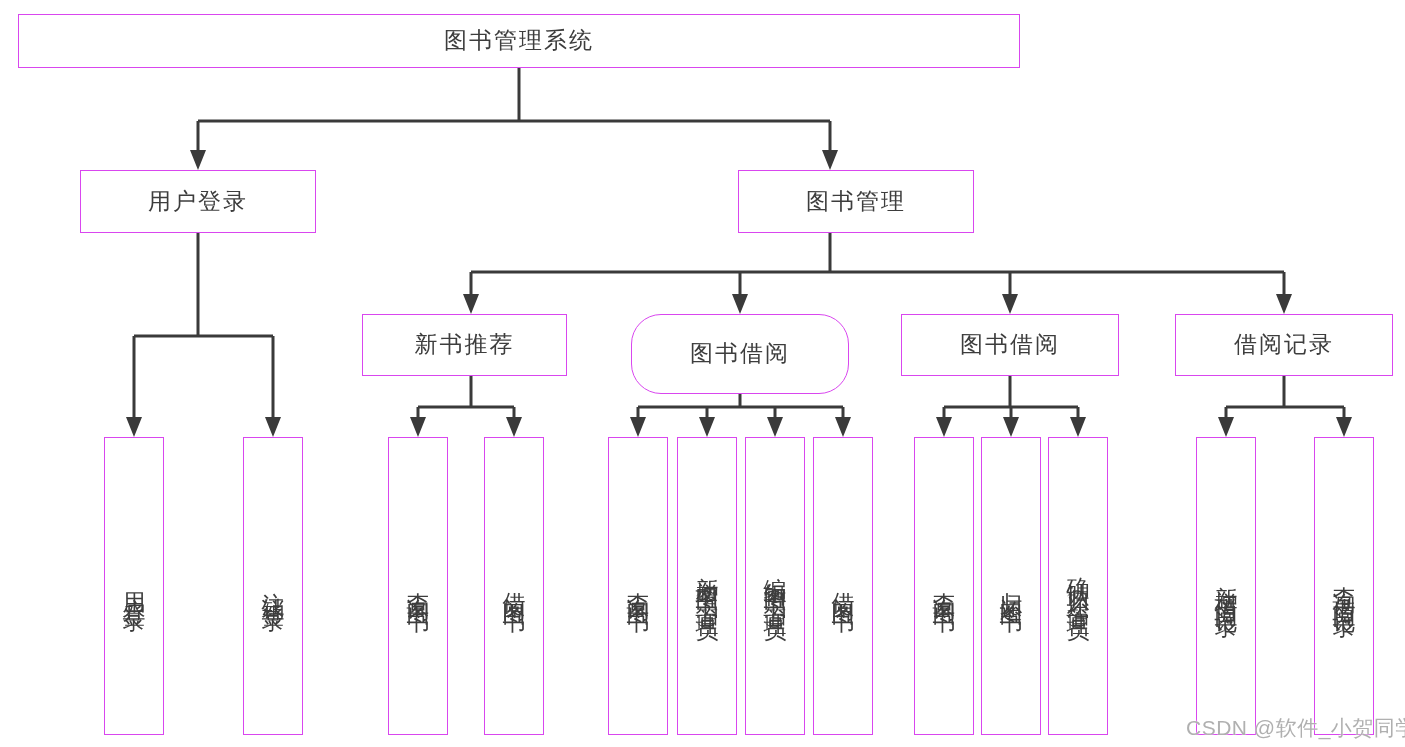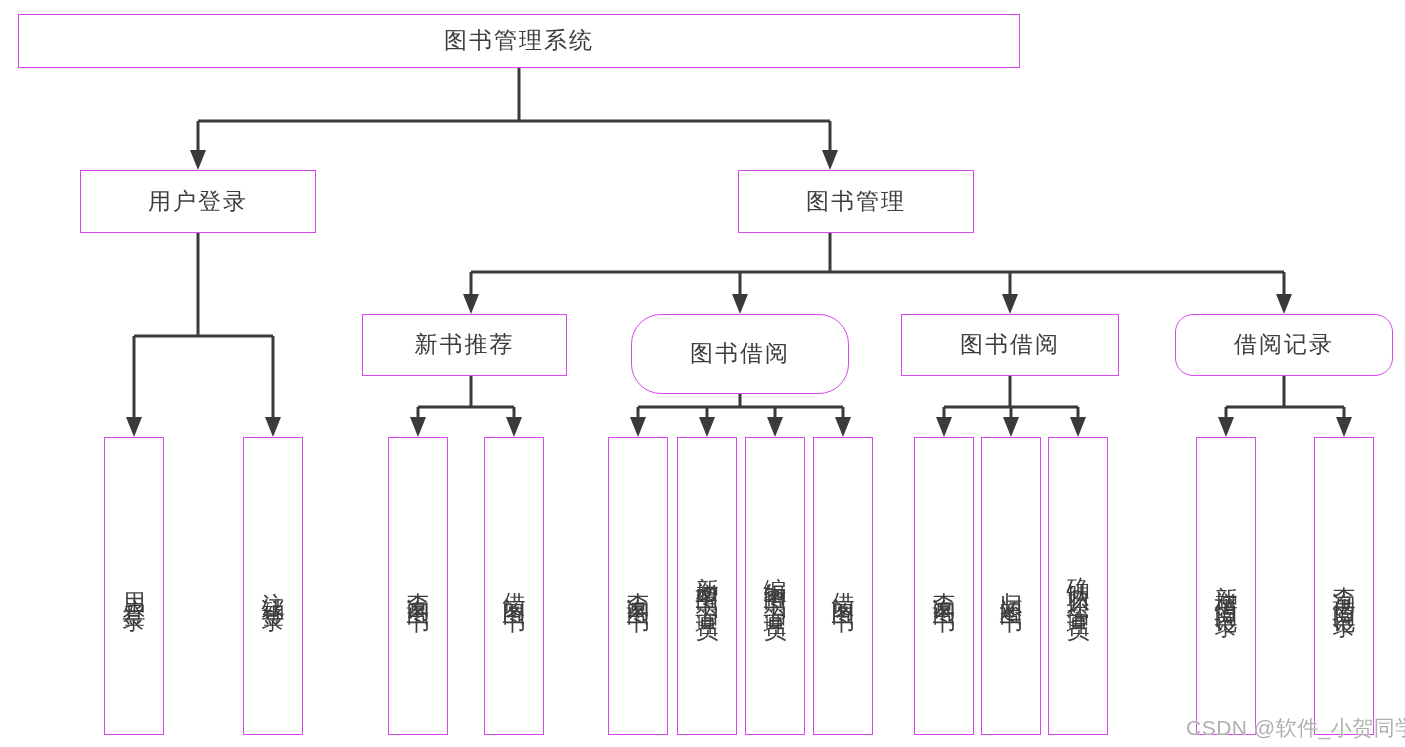--- a/index.html
+++ b/index.html
@@ -103,21 +103,21 @@
 
   <div class="node" style="left:362px; top:314px; width:205px; height:62px;">
     <span class="label">新书推荐</span>
   </div>
   <div class="node" style="left:631px; top:314px; width:218px; height:80px;border-radius:30px;">
     <span class="label">图书借阅</span>
   </div>
   <div class="node" style="left:901px; top:314px; width:218px; height:62px;">
     <span class="label">图书借阅</span>
   </div>
-  <div class="node" style="left:1175px; top:314px; width:218px; height:62px;border-radius:18px;">
+  <div class="node" style="left:1175px; top:314px; width:218px; height:62px;">
     <span class="label">借阅记录</span>
   </div>
 
   <div class="node leaf" style="left:104px;">
     <span class="label">用户登录</span>
   </div>
   <div class="node leaf" style="left:243px;">
     <span class="label">注销登录</span>
   </div>
 

